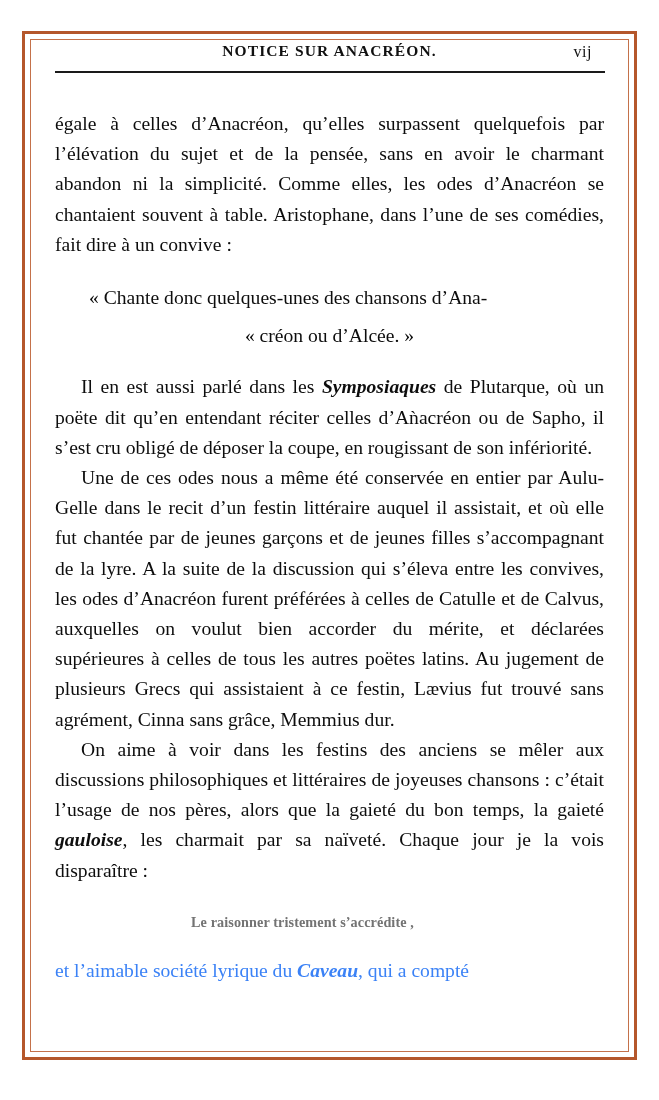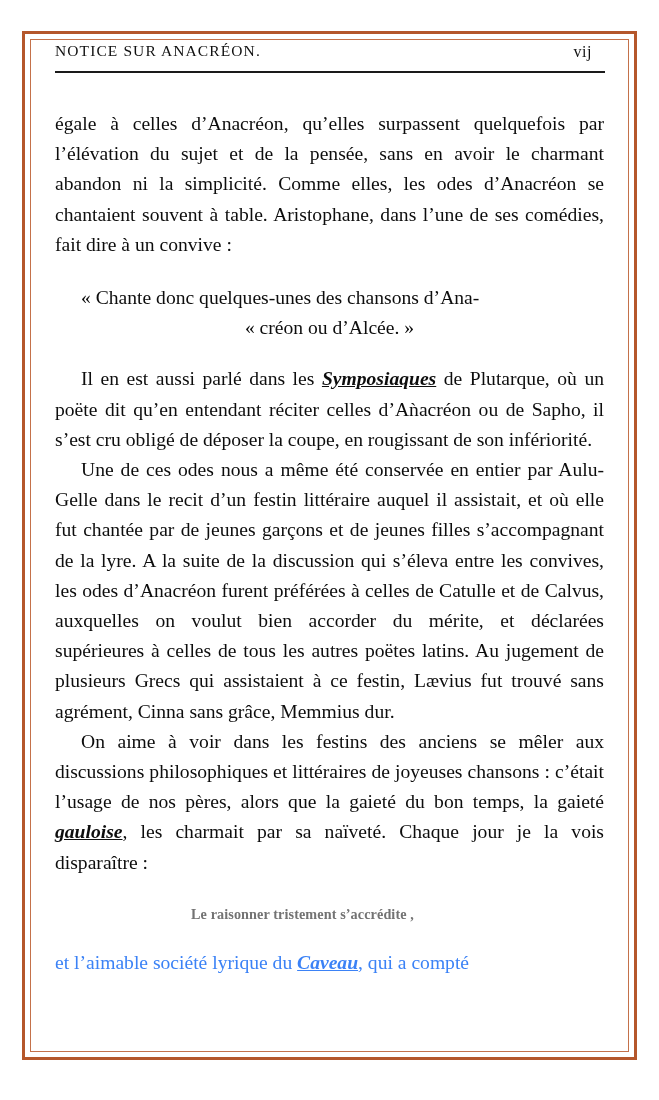--- a/index.html
+++ b/index.html
@@ -45,22 +45,22 @@
   
   .running-head {
     position: relative;
     height: 30px;
   }
   .head-title {
     position: absolute;
     left: 0;
     right: 0;
     top: 0;
-    text-align: left;
-    font-weight: normal;
+    text-align: center;
+    font-weight: bold;
     font-size: 15.5px;
     letter-spacing: 1.1px;
     color: #101010;
     font-variant: small-caps;
     text-transform: none;
   }
   .head-folio {
     position: absolute;
     right: 12px;
     top: 1px;
@@ -101,21 +101,21 @@
   }
 
   
   .quote-block {
     margin: 23px 0 21px 0;
     font-size: 19.6px;
     line-height: 30.2px;
     color: #0d0d0d;
   }
   .quote-line {
-    margin: 0;
+    margin: 8px;
     text-align: justify;
     font-family: Liberation Serif, serif;
   }
   .quote-line.first {
     text-indent: 26px;
   }
   .quote-line.last {
     text-align: center;
   }
 
@@ -135,21 +135,20 @@
     margin: 0;
     font-size: 19.6px;
     line-height: 30.2px;
     color: #3b82f6;
     text-align: left;
   }
 
   i, .ital {
     font-style: italic;
     font-weight: bold;
-    text-decoration: underline;
   }
 </style>
 </head>
 <body>
 
 <div class="page-frame">
   <div class="page-frame-inner"></div>
 </div>
 
 <div class="page-body">

